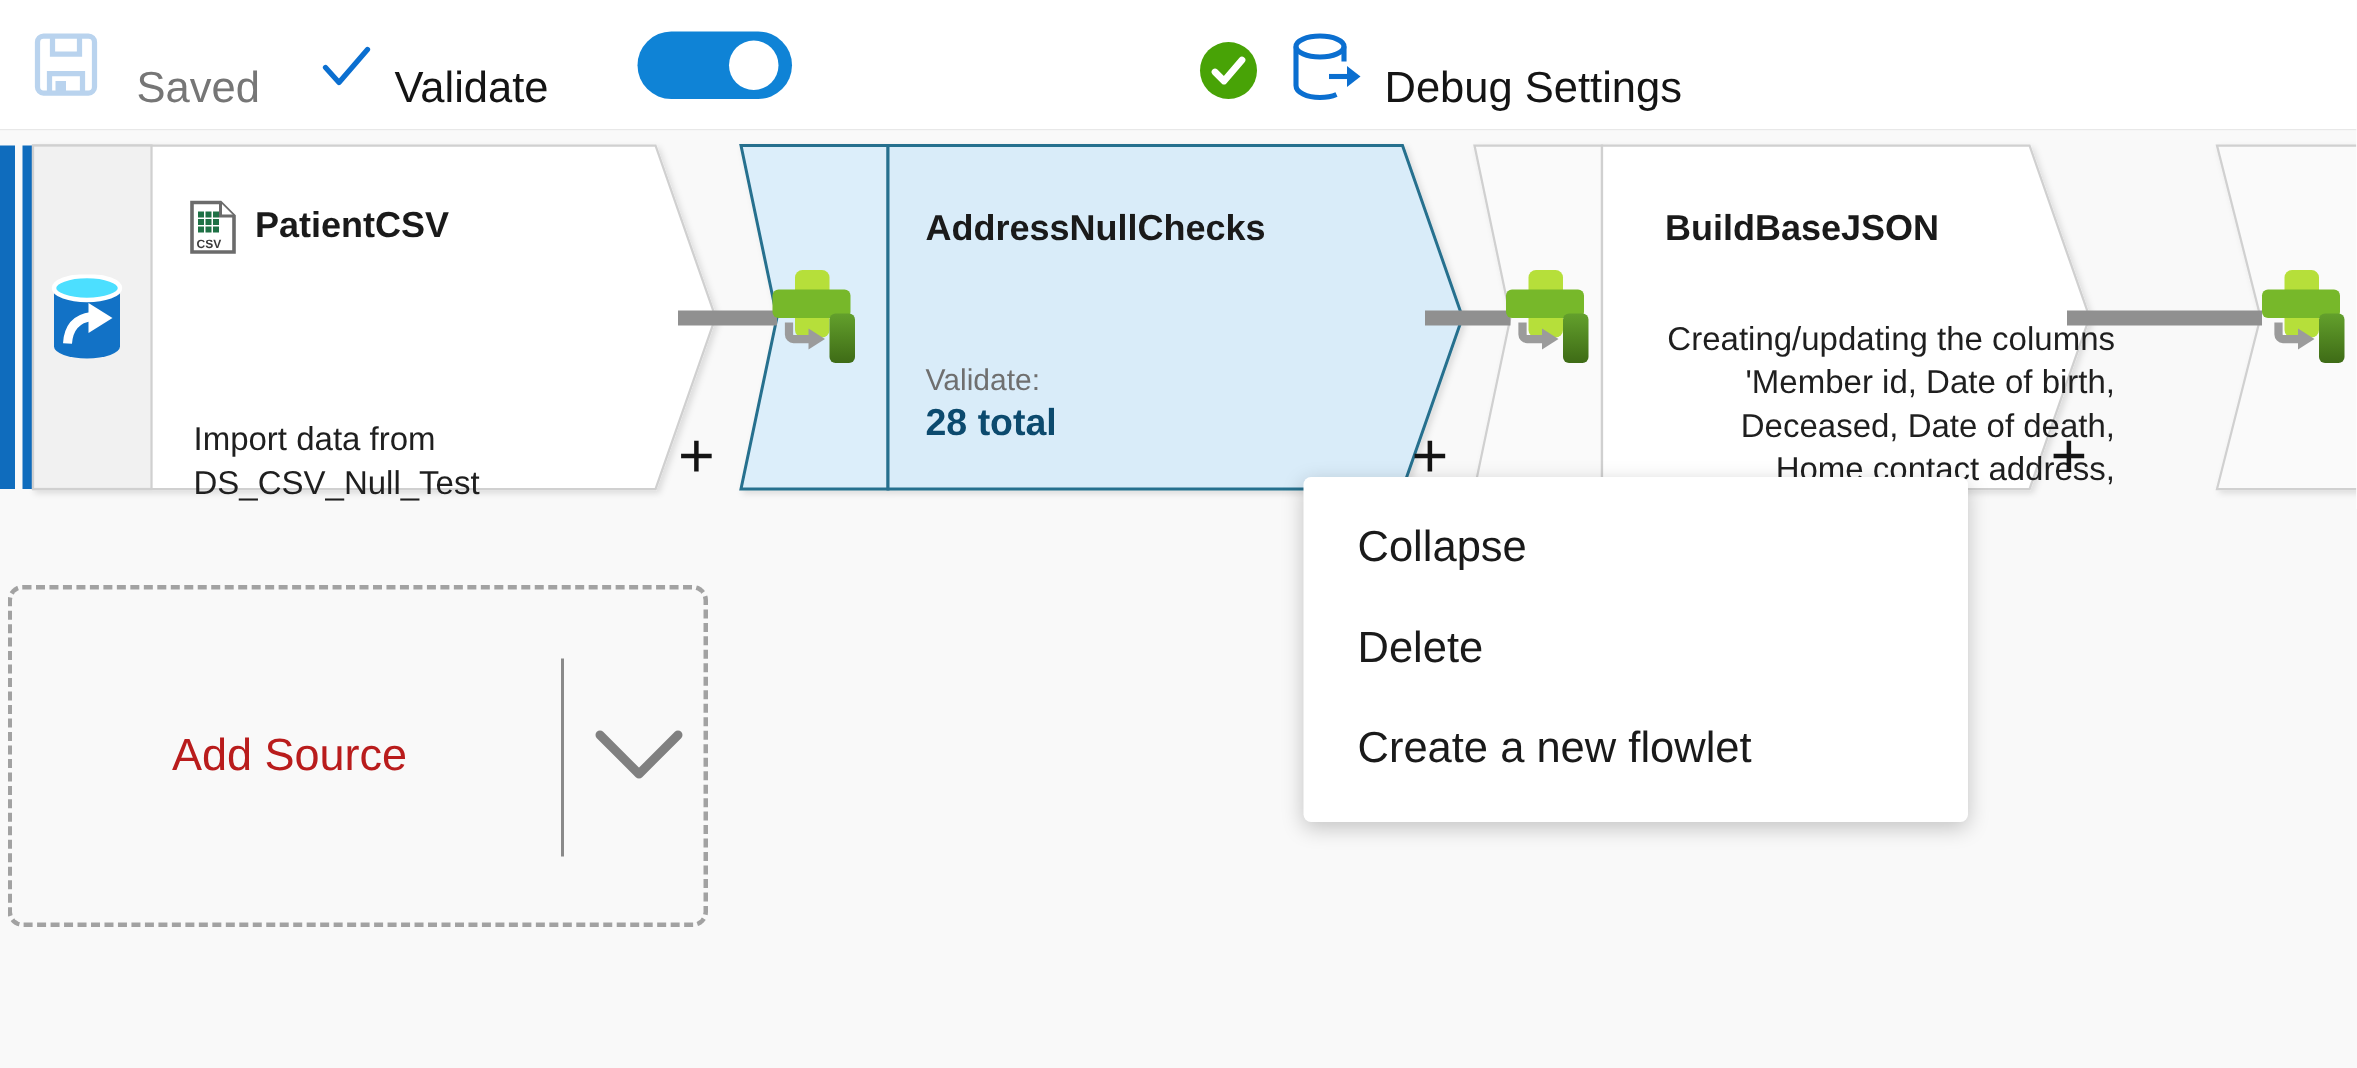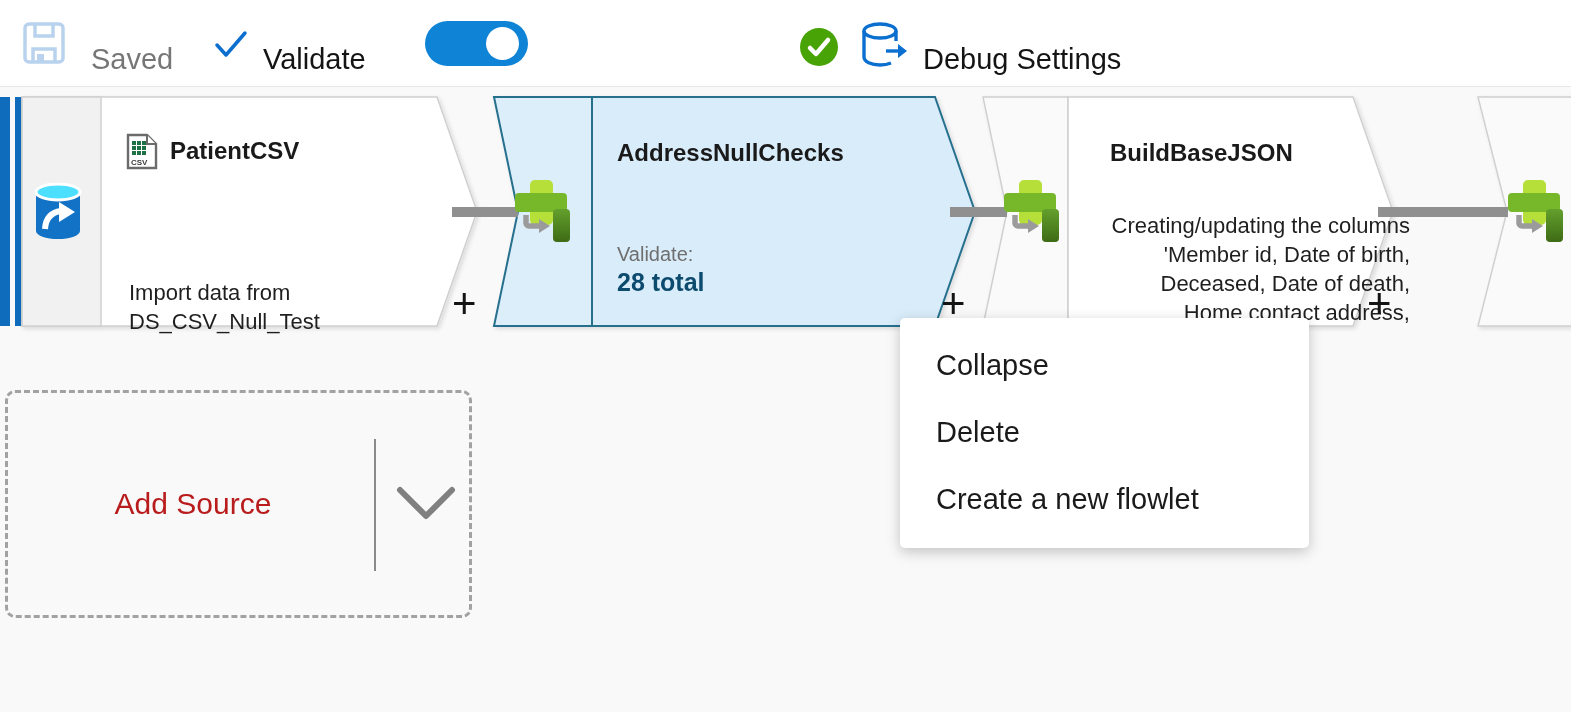--- a/index.html
+++ b/index.html
@@ -24,21 +24,21 @@
   #flow-svg { position:absolute; left:0; top:0; }
 
   .node-title { position:absolute; font-size:24px; font-weight:700; color:#1a1a1a; white-space:nowrap; }
   .node-desc  { position:absolute; font-size:22px; line-height:29px; color:#1f1f1f; }
   .cols-label { position:absolute; font-size:20px; color:#6f6f6f; }
   .cols-value { position:absolute; font-size:25px; font-weight:700; color:#0c4a6e; }
   .plus { position:absolute; font-size:42px; font-weight:300; color:#141414;
           line-height:42px; cursor:pointer; }
 
   
-  .context-menu { position:absolute; left:900px; top:231px; width:409px; height:230px;
+  .context-menu { position:absolute; left:869px; top:231px; width:443px; height:230px;
                   background:#ffffff; border-radius:5px;
                   box-shadow:0 4px 14px rgba(0,0,0,0.22); padding:14px 0; }
   .menu-item { height:67px; line-height:67px; padding-left:36px; font-size:29px;
                color:#1a1a1a; cursor:pointer; }
 
   
   .add-source { position:absolute; left:5px; top:303px; width:467px; height:228px;
                 border:3px dashed #a2a2a2; border-radius:10px; }
   .add-source-label { position:absolute; left:0; top:0; width:370px; height:222px;
                       display:flex; align-items:center; justify-content:center;

